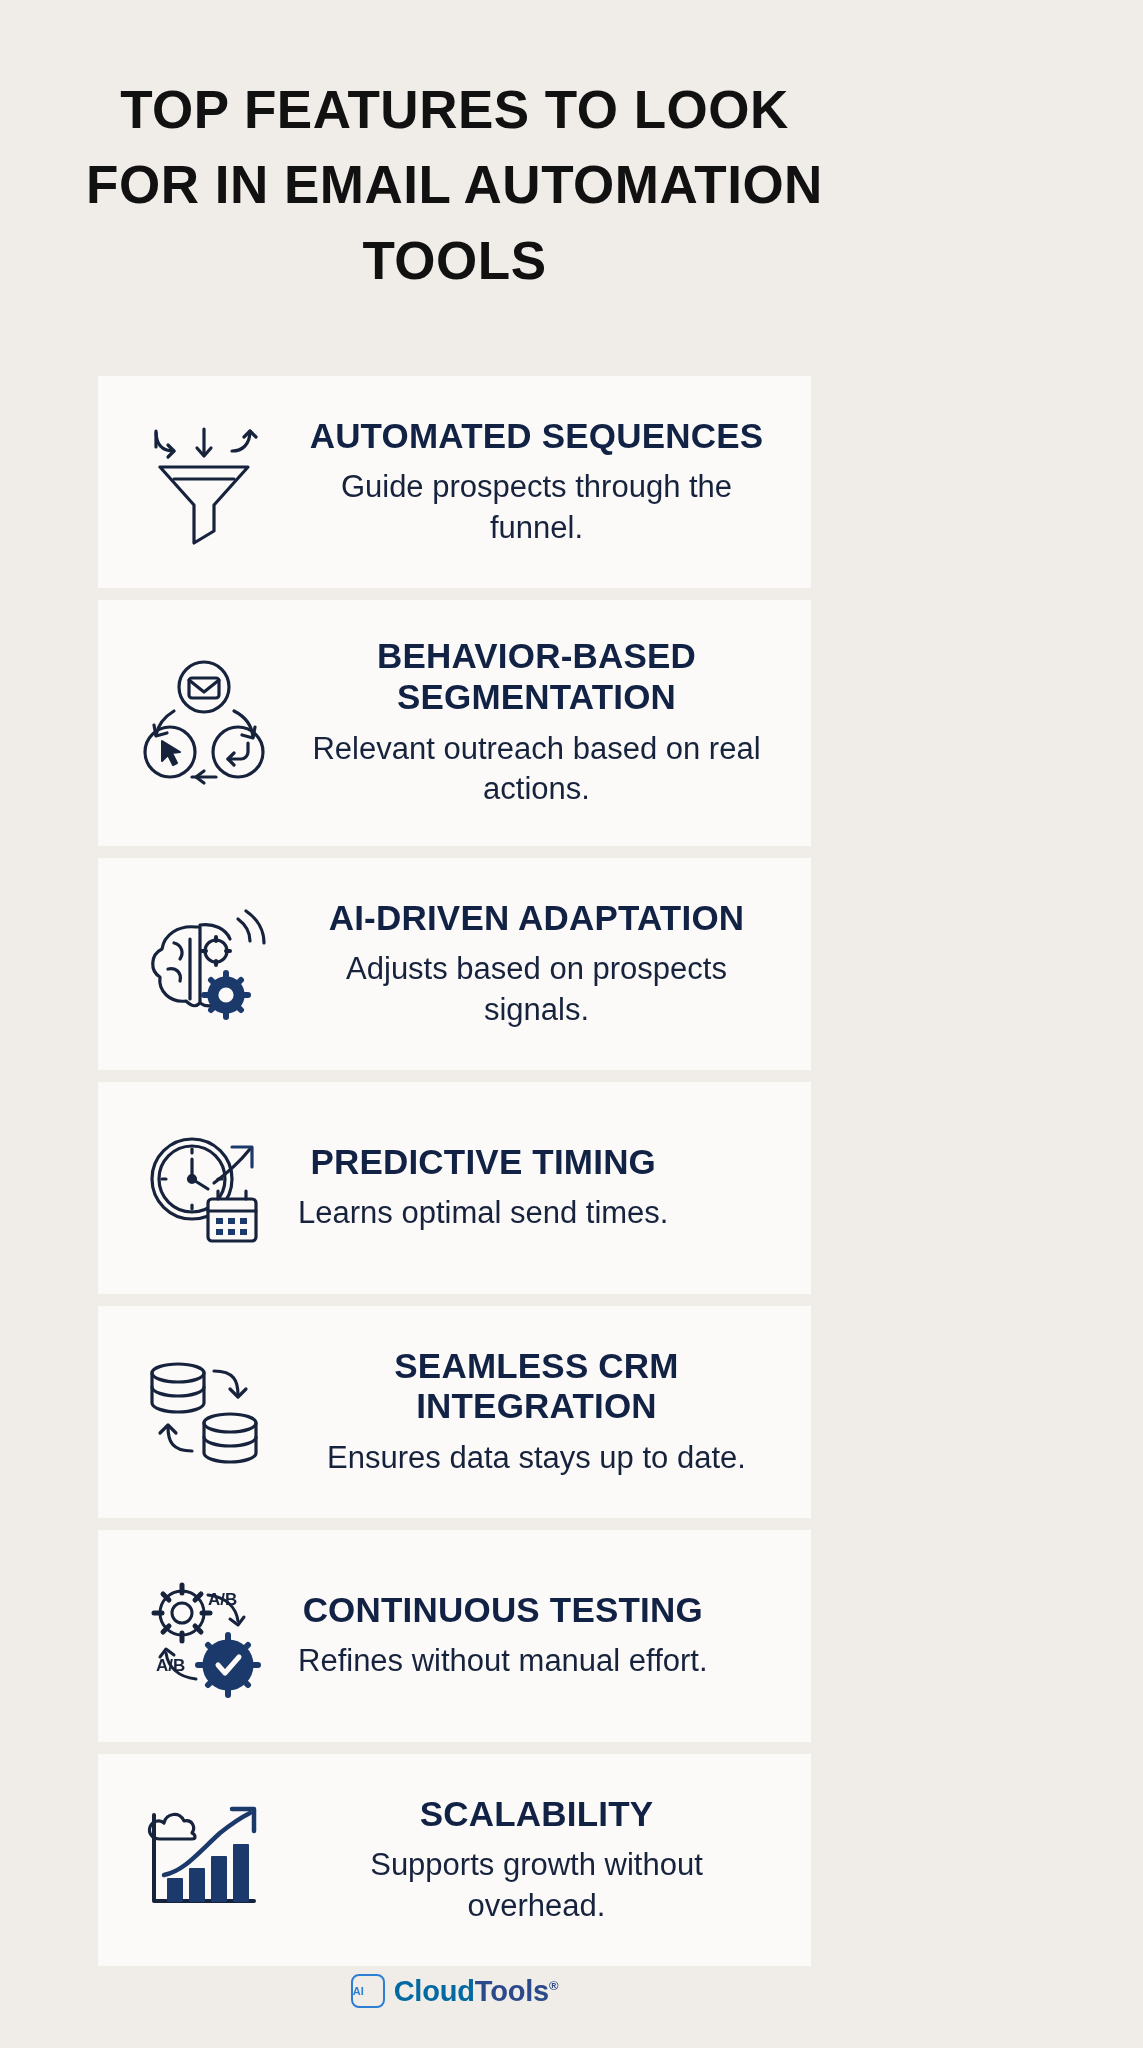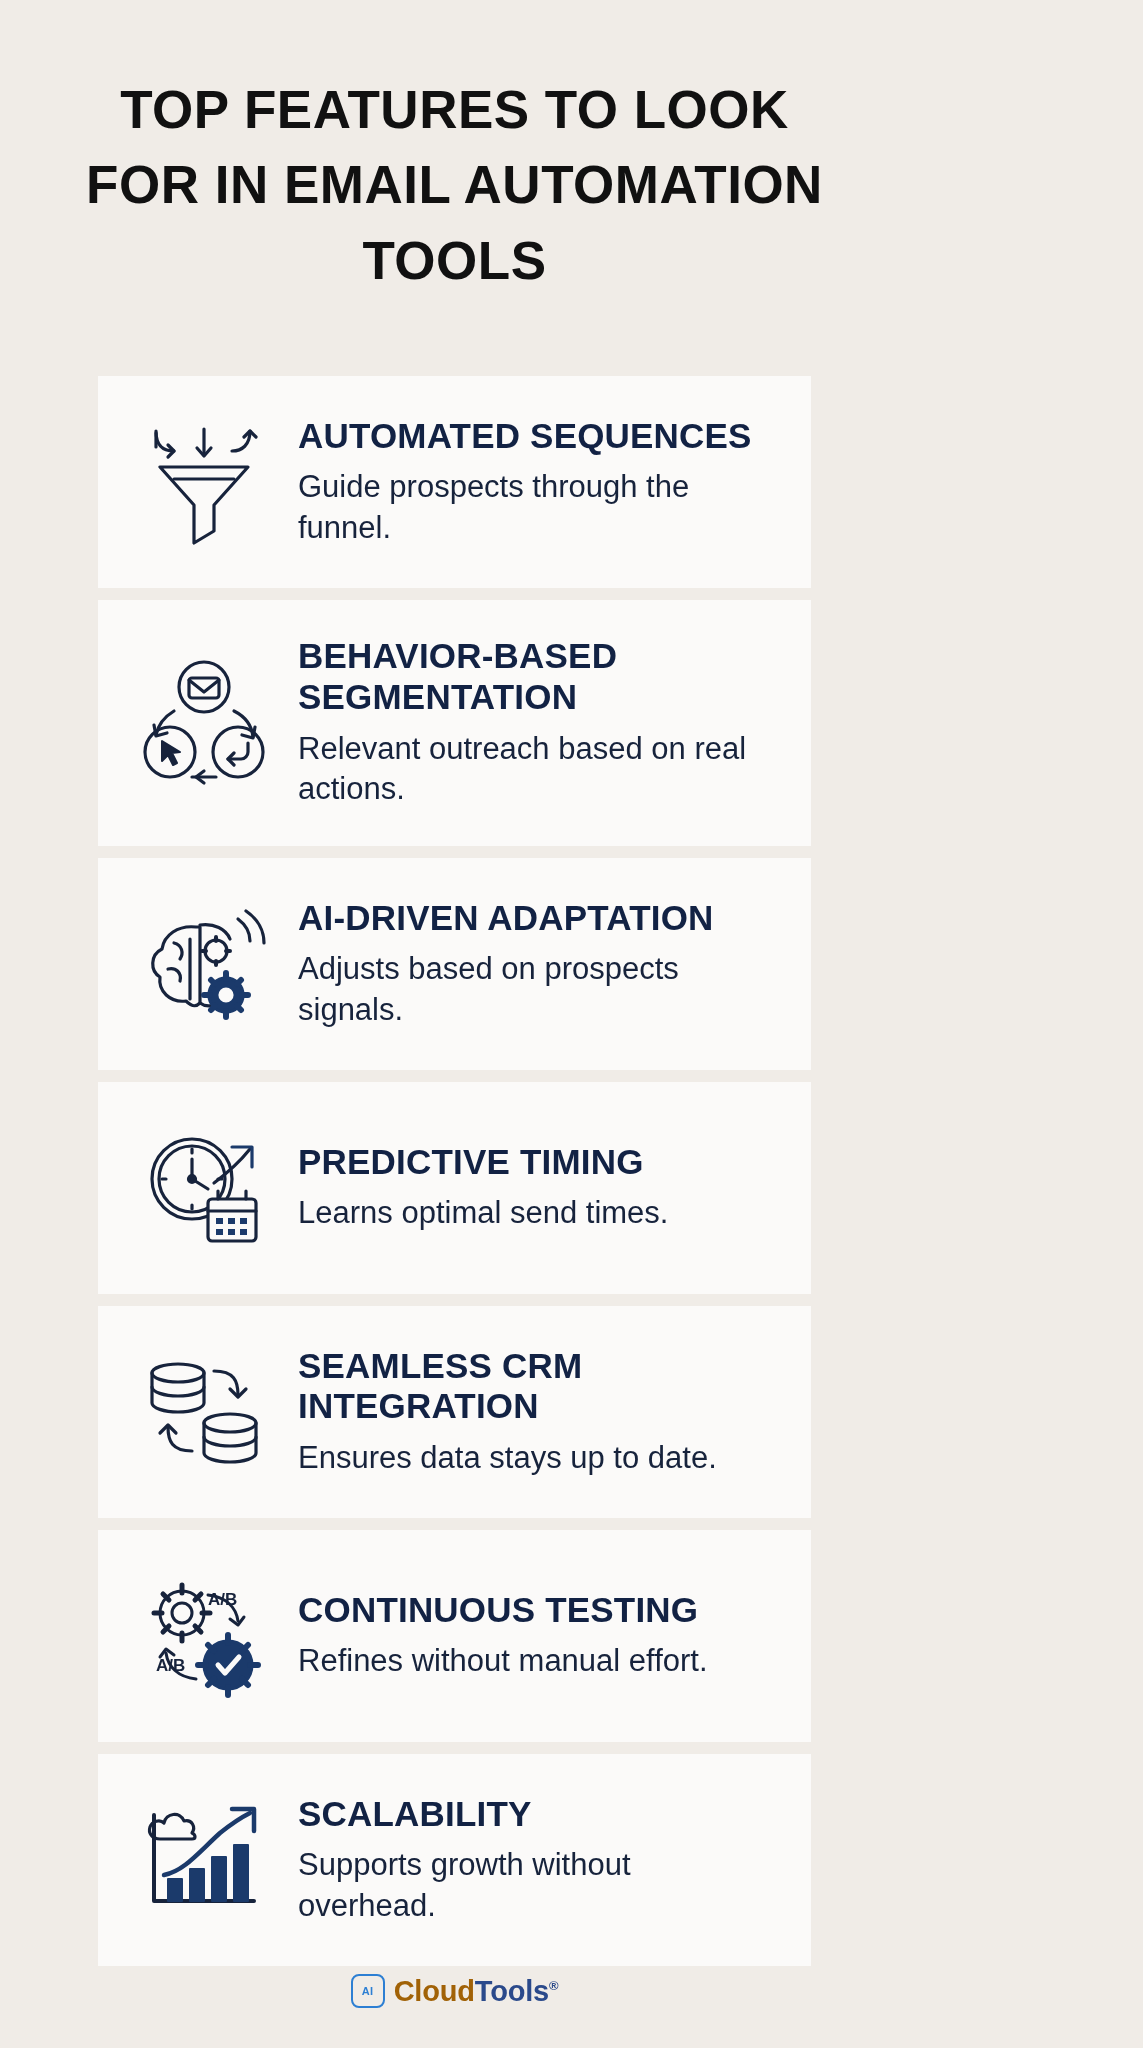--- a/index.html
+++ b/index.html
@@ -31,20 +31,21 @@
     text-transform: uppercase;
     font-family: "Liberation Sans", sans-serif;
   }
 
   .cards {
     margin-top: 78px;
     display: flex;
     flex-direction: column;
     gap: 12px;
     padding: 0 40px;
+    text-align: center;
   }
 
   .card {
     background: #fbfaf9;
     display: flex;
     align-items: center;
     padding: 22px 26px;
     min-height: 212px;
   }
 
@@ -94,39 +95,38 @@
     gap: 9px;
   }
 
   .footer-mark {
     width: 34px;
     height: 34px;
     border: 2.5px solid #2d7fd3;
     border-radius: 8px;
     display: flex;
     align-items: center;
-    justify-content: center;
     position: relative;
   }
 
   .footer-mark .ai {
     font-size: 11px;
     font-weight: bold;
     color: #2d7fd3;
     letter-spacing: 0.3px;
   }
 
   .footer-brand {
     font-size: 29px;
     font-weight: bold;
     color: #2b4a8b;
     letter-spacing: -0.2px;
   }
 
-  .footer-brand .cloud { color: #a16207; }
+  .footer-brand .cloud { color: #0369a1; }
   .footer-brand sup { font-size: 13px; vertical-align: super; }
 </style>
 </head>
 <body>
 
 <div class="page">
 
   <h1 class="headline">Top Features to Look For in Email Automation Tools</h1>
 
   <div class="cards">

